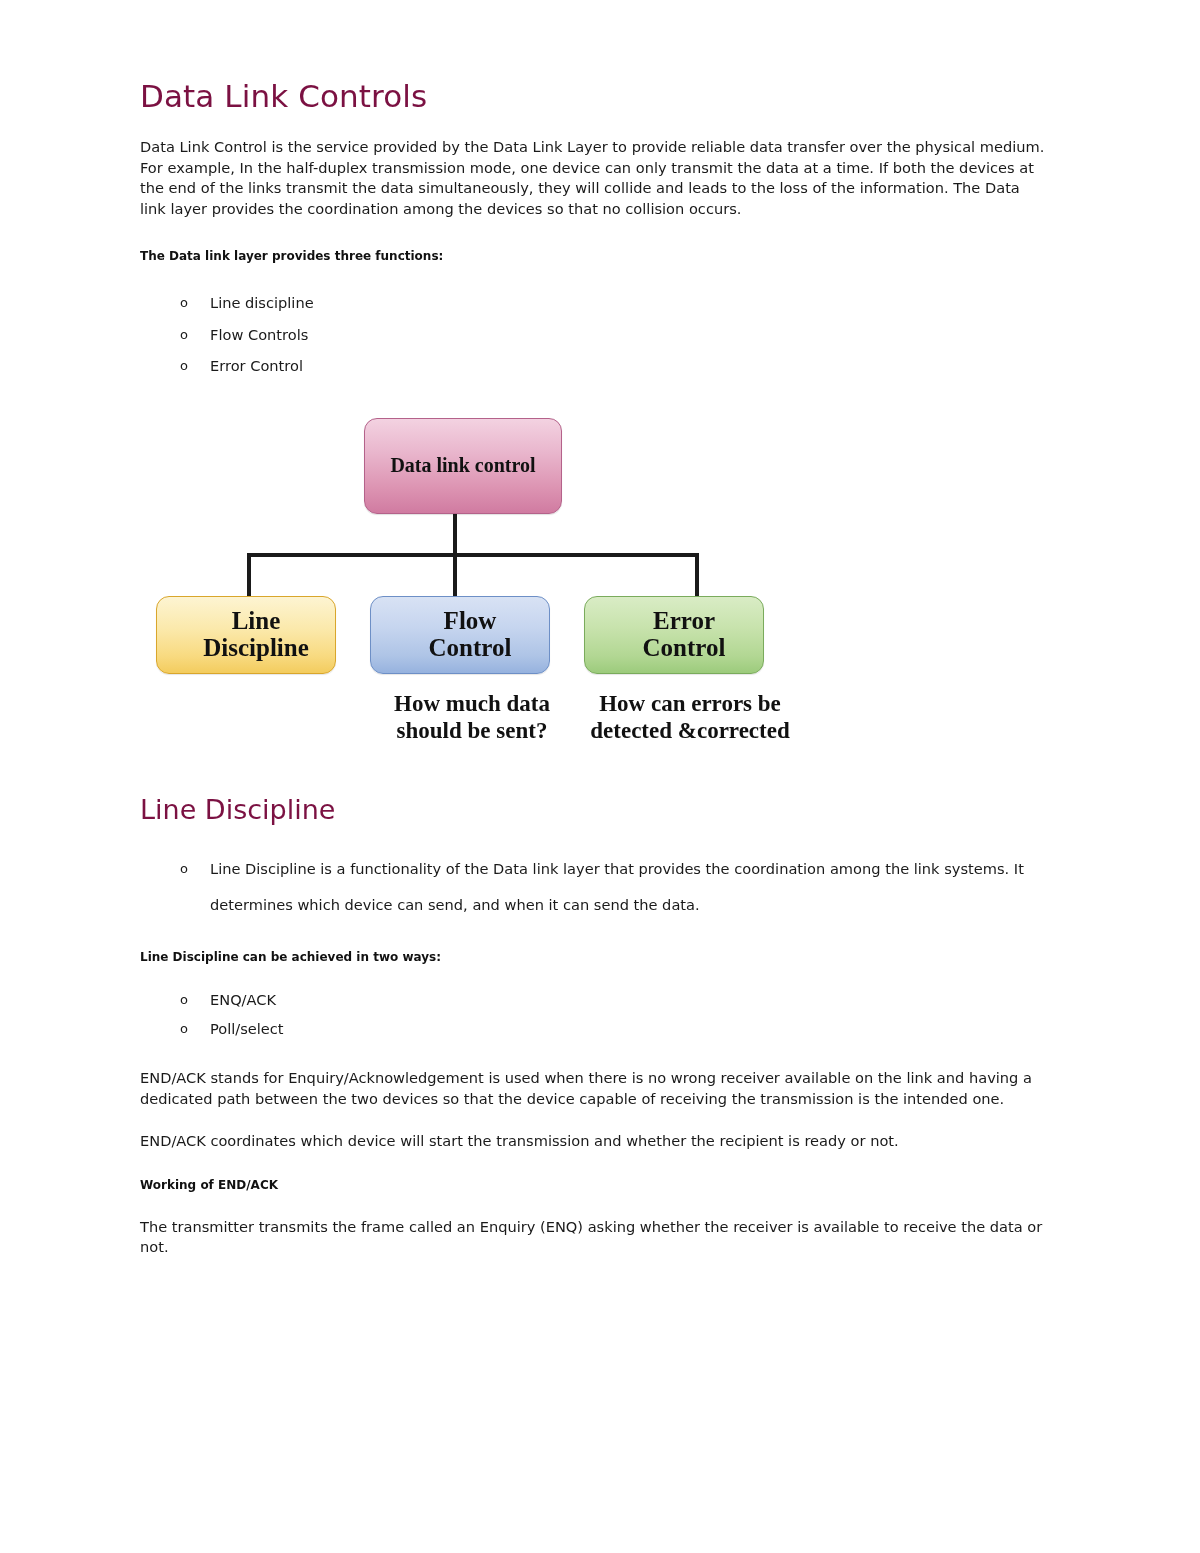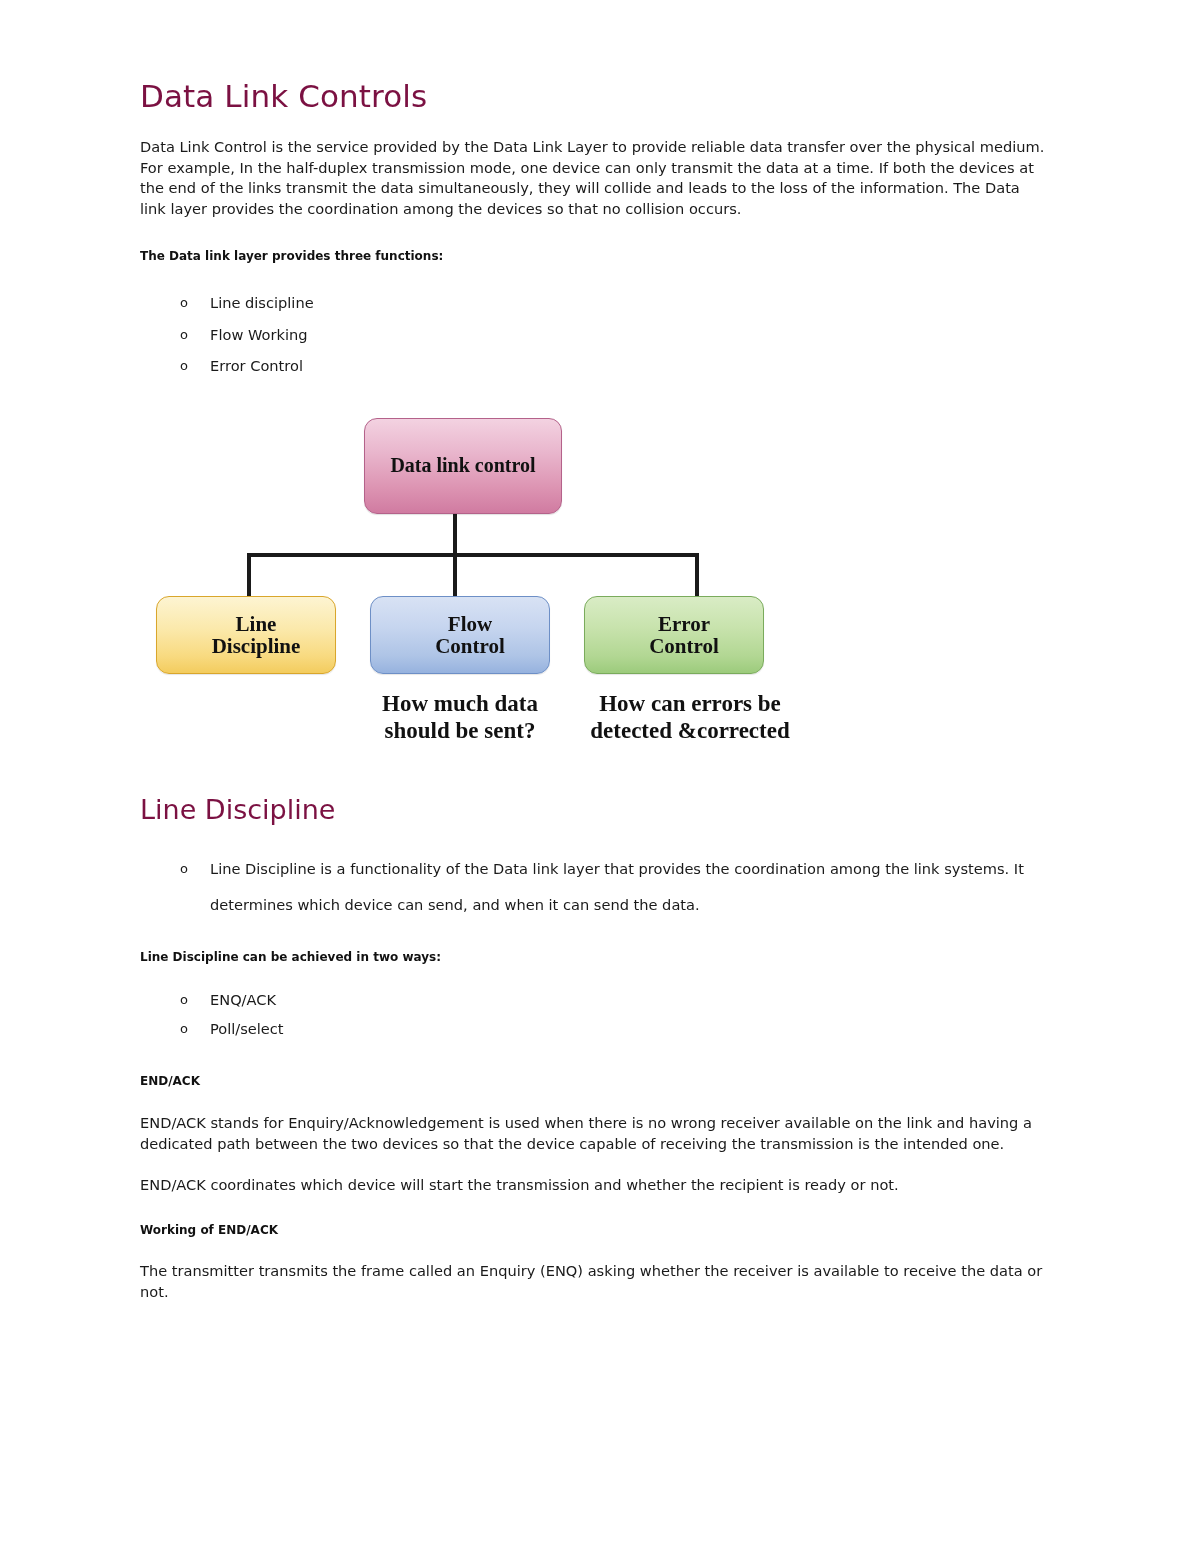--- a/index.html
+++ b/index.html
@@ -129,21 +129,21 @@
     font-size: 20px;
     background: linear-gradient(to bottom, #f3d2e1 0%, #eab9cf 32%, #dd95b3 72%, #d07ba1 100%);
     border: 1.6px solid #b4628a;
     box-shadow: 0 1px 1px rgba(0,0,0,0.12);
   }
 
   .node-leaf {
     top: 192px;
     width: 180px;
     height: 78px;
-    font-size: 21px;
+    font-size: 25px;
     line-height: 1.06;
     padding-left: 20px;
   }
 
   .node-line {
     left: 8px;
     background: linear-gradient(to bottom, #fdf4d2 0%, #fbe9ab 42%, #f8da80 78%, #f3cc5e 100%);
     border: 1.6px solid #d9a62c;
     box-shadow: 0 1px 1px rgba(0,0,0,0.10);
   }
@@ -176,37 +176,37 @@
     top: 286px;
     font-family: "Liberation Serif", "DejaVu Serif", serif;
     font-weight: bold;
     font-size: 23px;
     line-height: 1.18;
     color: #111111;
     text-align: center;
     z-index: 2;
   }
   .cap-line  { left: -4px;  width: 204px; }
-  .cap-flow  { left: 212px; width: 200px; }
+  .cap-flow  { left: 224px; width: 200px; }
   .cap-error { left: 424px; width: 236px; }
 </style>
 </head>
 <body>
 
 <div class="page">
 
   <h1 class="h1">Data Link Controls</h1>
 
   <p class="para">Data Link Control is the service provided by the Data Link Layer to provide reliable data transfer over the physical medium. For example, In the half-duplex transmission mode, one device can only transmit the data at a time. If both the devices at the end of the links transmit the data simultaneously, they will collide and leads to the loss of the information. The Data link layer provides the coordination among the devices so that no collision occurs.</p>
 
   <p class="bold-lead">The Data link layer provides three functions:</p>
 
   <ul class="bullets">
     <li><span class="marker">o</span><span>Line discipline</span></li>
-    <li><span class="marker">o</span><span>Flow Working</span></li>
+    <li><span class="marker">o</span><span>Flow Controls</span></li>
     <li><span class="marker">o</span><span>Error Control</span></li>
   </ul>
 
   <div class="diagram">
 
     <div class="conn conn-stem"></div>
     <div class="conn conn-bus"></div>
     <div class="conn conn-drop-l"></div>
     <div class="conn conn-drop-c"></div>
     <div class="conn conn-drop-r"></div>
@@ -242,21 +242,20 @@
     <li><span class="marker">o</span><span>Line Discipline is a functionality of the Data link layer that provides the coordination among the link systems. It determines which device can send, and when it can send the data.</span></li>
   </ul>
 
   <p class="bold-lead sm">Line Discipline can be achieved in two ways:</p>
 
   <ul class="bullets compact">
     <li><span class="marker">o</span><span>ENQ/ACK</span></li>
     <li><span class="marker">o</span><span>Poll/select</span></li>
   </ul>
 
-  <p class="bold-lead sm">END/ACK</p>
 
   <p class="para tight">END/ACK stands for Enquiry/Acknowledgement is used when there is no wrong receiver available on the link and having a dedicated path between the two devices so that the device capable of receiving the transmission is the intended one.</p>
 
   <p class="para tight">END/ACK coordinates which device will start the transmission and whether the recipient is ready or not.</p>
 
   <p class="bold-lead sm">Working of END/ACK</p>
 
   <p class="para tight">The transmitter transmits the frame called an Enquiry (ENQ) asking whether the receiver is available to receive the data or not.</p>
 
 </div>

